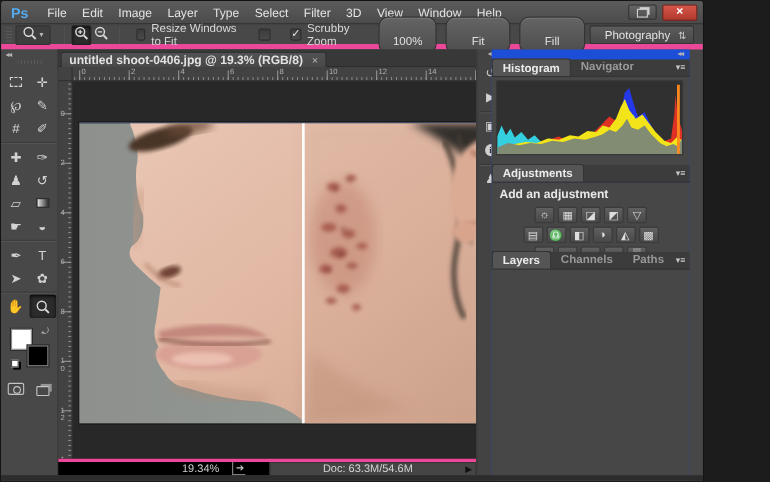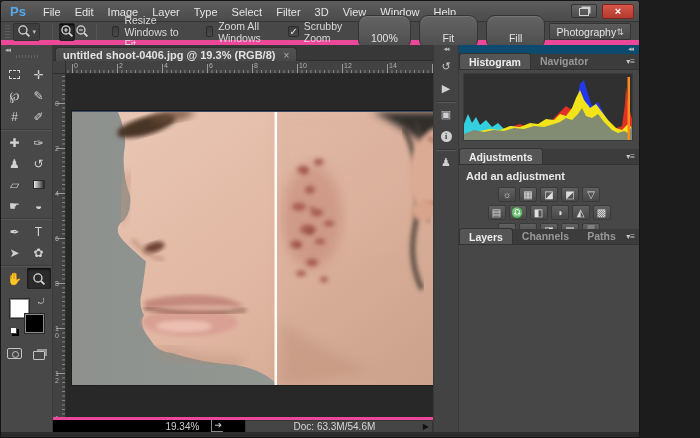--- a/index.html
+++ b/index.html
@@ -119,21 +119,21 @@
   #dock { position:absolute; right:180px; top:44px; width:26px; bottom:5px; background:#434343;
           border-left:1px solid #383838; border-right:1px solid #383838; }
   #dock-collapse { display:block; text-align:center; font-size:7px; color:#b5b5b5; letter-spacing:-1px; height:9px; }
   .dock-btn { width:20px; height:19px; margin:3px auto; display:flex; align-items:center; justify-content:center;
               font-size:11px; color:#d0d0d0; border-radius:2px; }
   .dock-sep { height:1px; background:#383838; box-shadow:0 1px 0 #555; margin:2px 2px; }
   .i-info { display:inline-block; width:11px; height:11px; border-radius:50%; background:#cfcfcf;
             color:#333; font-size:8px; line-height:11px; text-align:center; font-weight:bold; font-family:"Liberation Serif",serif; }
 
   
-  #panels { position:absolute; right:0; top:44px; width:180px; bottom:5px; background:#0c4a6e; }
+  #panels { position:absolute; right:12px; top:44px; width:180px; bottom:5px; background:#1d4ed8; }
   #panels-collapse { display:block; text-align:right; font-size:7px; color:#b5b5b5; letter-spacing:-1px;
                      height:9px; padding-right:6px; }
   .ptabbar { height:16px; background:#3c3c3c; display:flex; align-items:flex-end; position:relative;
              border-bottom:1px solid #333; }
   .ptab { height:16px; padding:0 9px; font-size:10.5px; line-height:16px; color:#989898; font-weight:bold; }
   .ptab.active { background:#555; color:#ececec; border-radius:3px 3px 0 0; border:1px solid #333; border-bottom:none; }
   .pmenu { position:absolute; right:4px; top:3px; font-size:8px; color:#c8c8c8; }
   #histogram-body { padding:3px 4px 4px; background:#474747; }
   #hist-plot { width:170px; height:68px; background:#303030; border:1px solid #3a3a3a; }
   #adjustments-body { background:#474747; padding:2px 0 5px; }
@@ -187,21 +187,20 @@
           </svg></span>
       </span>
     <span class="opt-sep"></span>
     <span id="opt-checkboxes" style="display:flex;align-items:center;">
         <span class="chk">
           <span class="box"></span>
           <span>Resize Windows to Fit</span>
         </span>
         <span class="chk">
           <span class="box"></span>
-          <span>Zoom All Windows</span>
         </span>
         <span class="chk">
           <span class="box">✓</span>
           <span>Scrubby Zoom</span>
         </span>
       </span>
     <span id="opt-buttons" style="display:flex;align-items:center;margin-left:2px;">
         <button class="opt-btn">100%</button>
         <button class="opt-btn">Fit Screen</button>
         <button class="opt-btn">Fill Screen</button>

